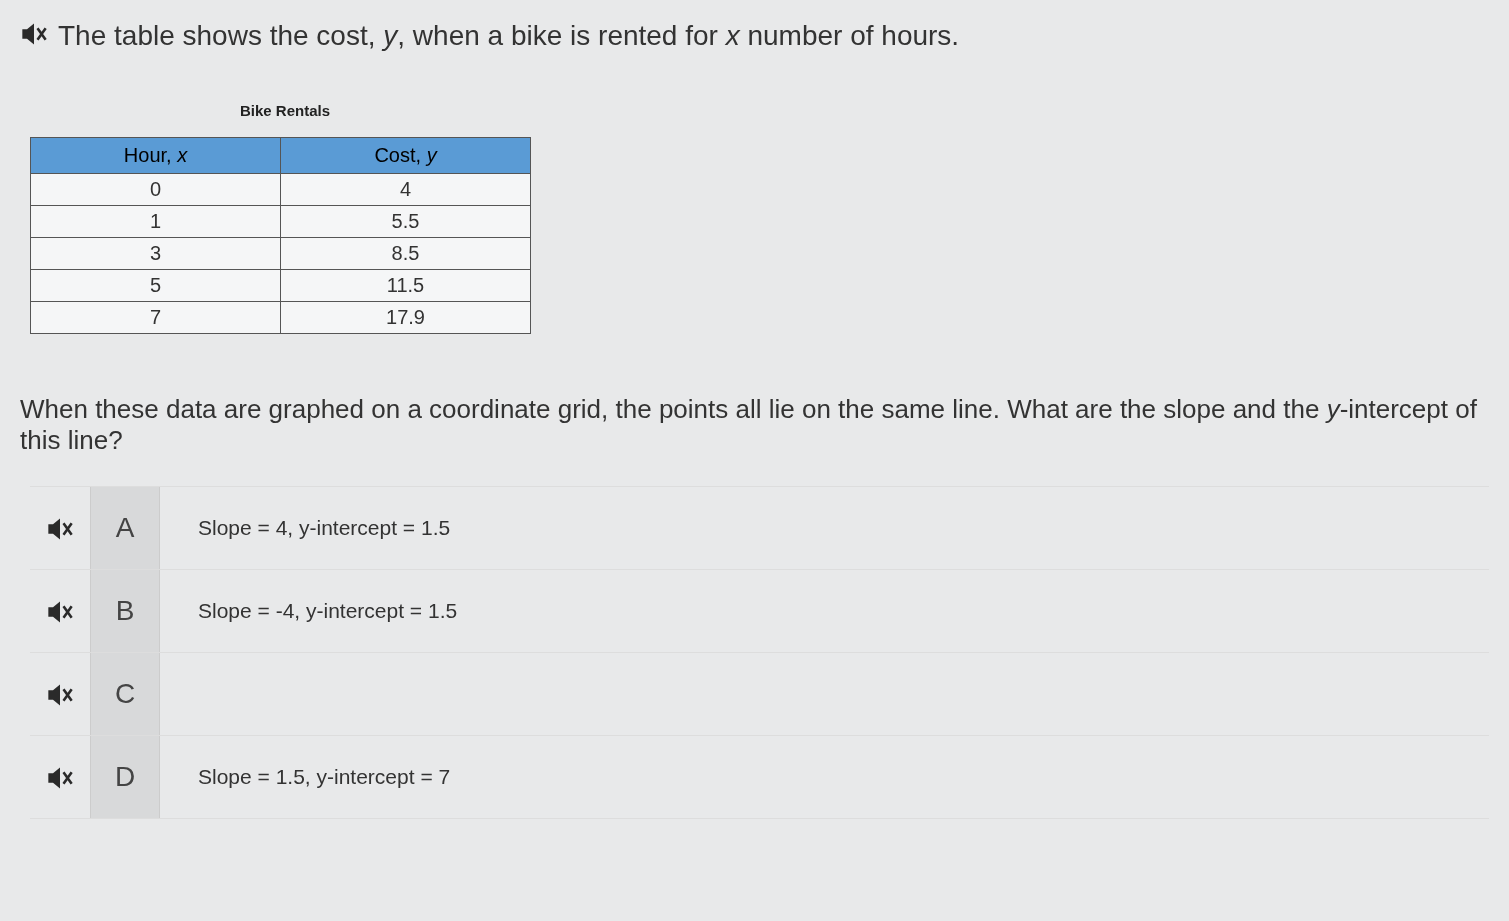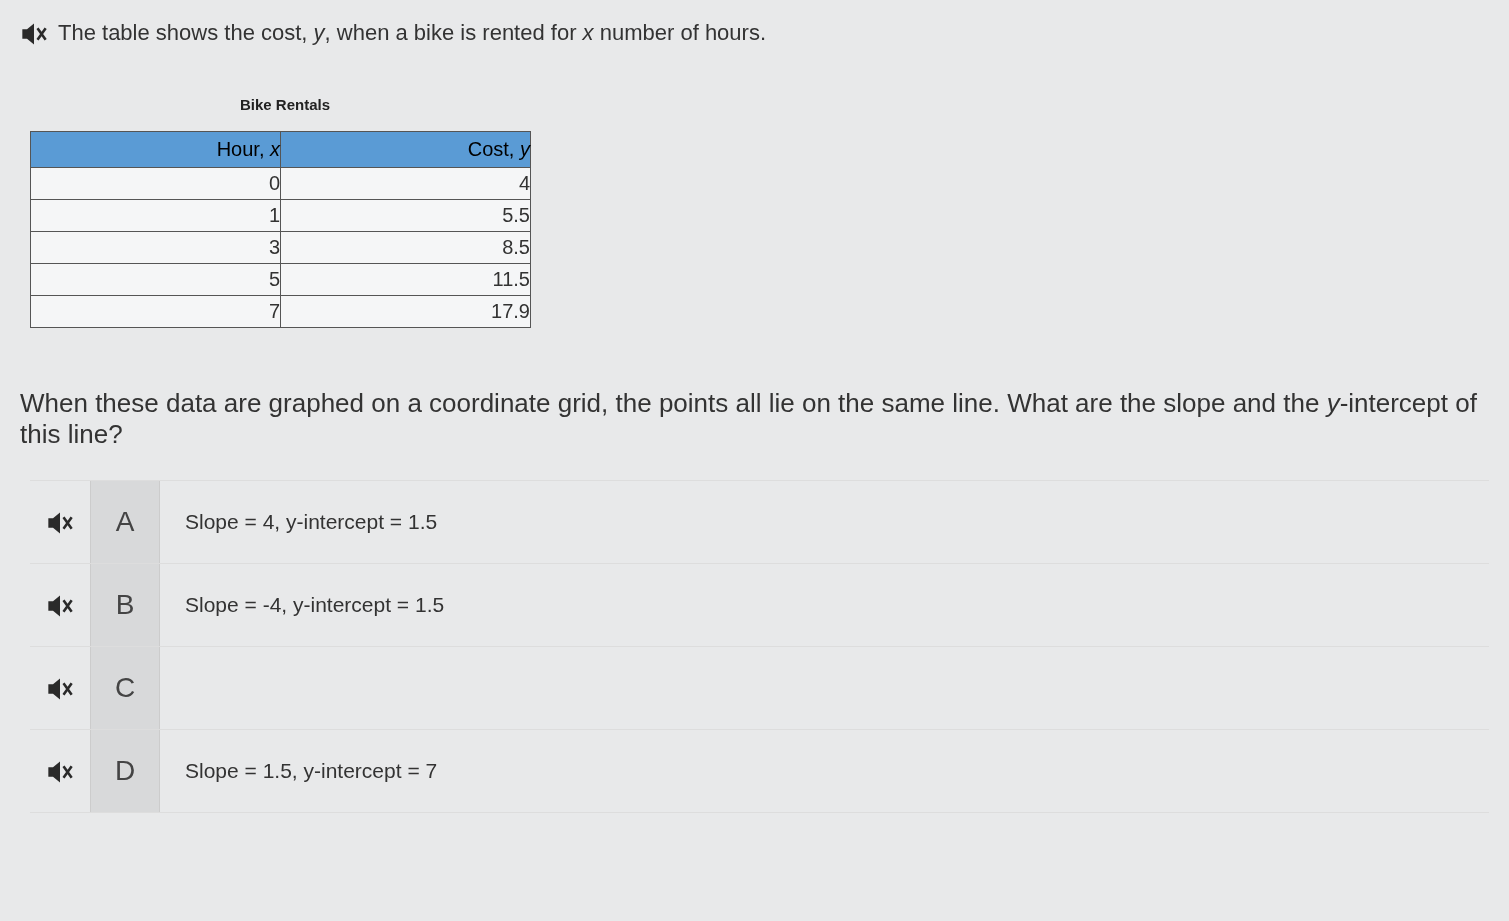--- a/index.html
+++ b/index.html
@@ -13,21 +13,21 @@
       color: #3a3a3a;
       padding: 20px;
       width: 1509px;
       min-height: 921px;
     }
     .question-intro {
       display: flex;
       align-items: flex-start;
       gap: 10px;
       margin-bottom: 50px;
-      font-size: 22px;
+      font-size: 28px;
       color: #333;
     }
     .audio-icon {
       display: inline-flex;
       align-items: center;
       justify-content: center;
       width: 28px;
       height: 24px;
       flex-shrink: 0;
       margin-top: 2px;
@@ -47,21 +47,21 @@
       color: #222;
     }
     .data-table {
       border-collapse: collapse;
       margin-left: 10px;
       margin-bottom: 60px;
       background: #fff;
     }
     .data-table th, .data-table td {
       border: 1px solid #555;
-      text-align: right;
+      text-align: center;
       font-size: 20px;
       padding: 4px 0;
     }
     .data-table th {
       background: #5a9bd5;
       font-weight: normal;
       color: #000;
       width: 250px;
       padding: 6px 0;
     }
@@ -105,21 +105,21 @@
       height: 82px;
       display: flex;
       align-items: center;
       justify-content: center;
       font-size: 28px;
       color: #444;
       border-left: 1px solid #ccc;
       border-right: 1px solid #ccc;
     }
     .answer-text {
-      padding-left: 25px;
+      padding-left: 38px;
       font-size: 21px;
       color: #333;
     }
   </style>
 </head>
 <body>
 
 <div class="question-intro">
   <span class="audio-icon">
     <svg viewBox="0 0 24 20">

